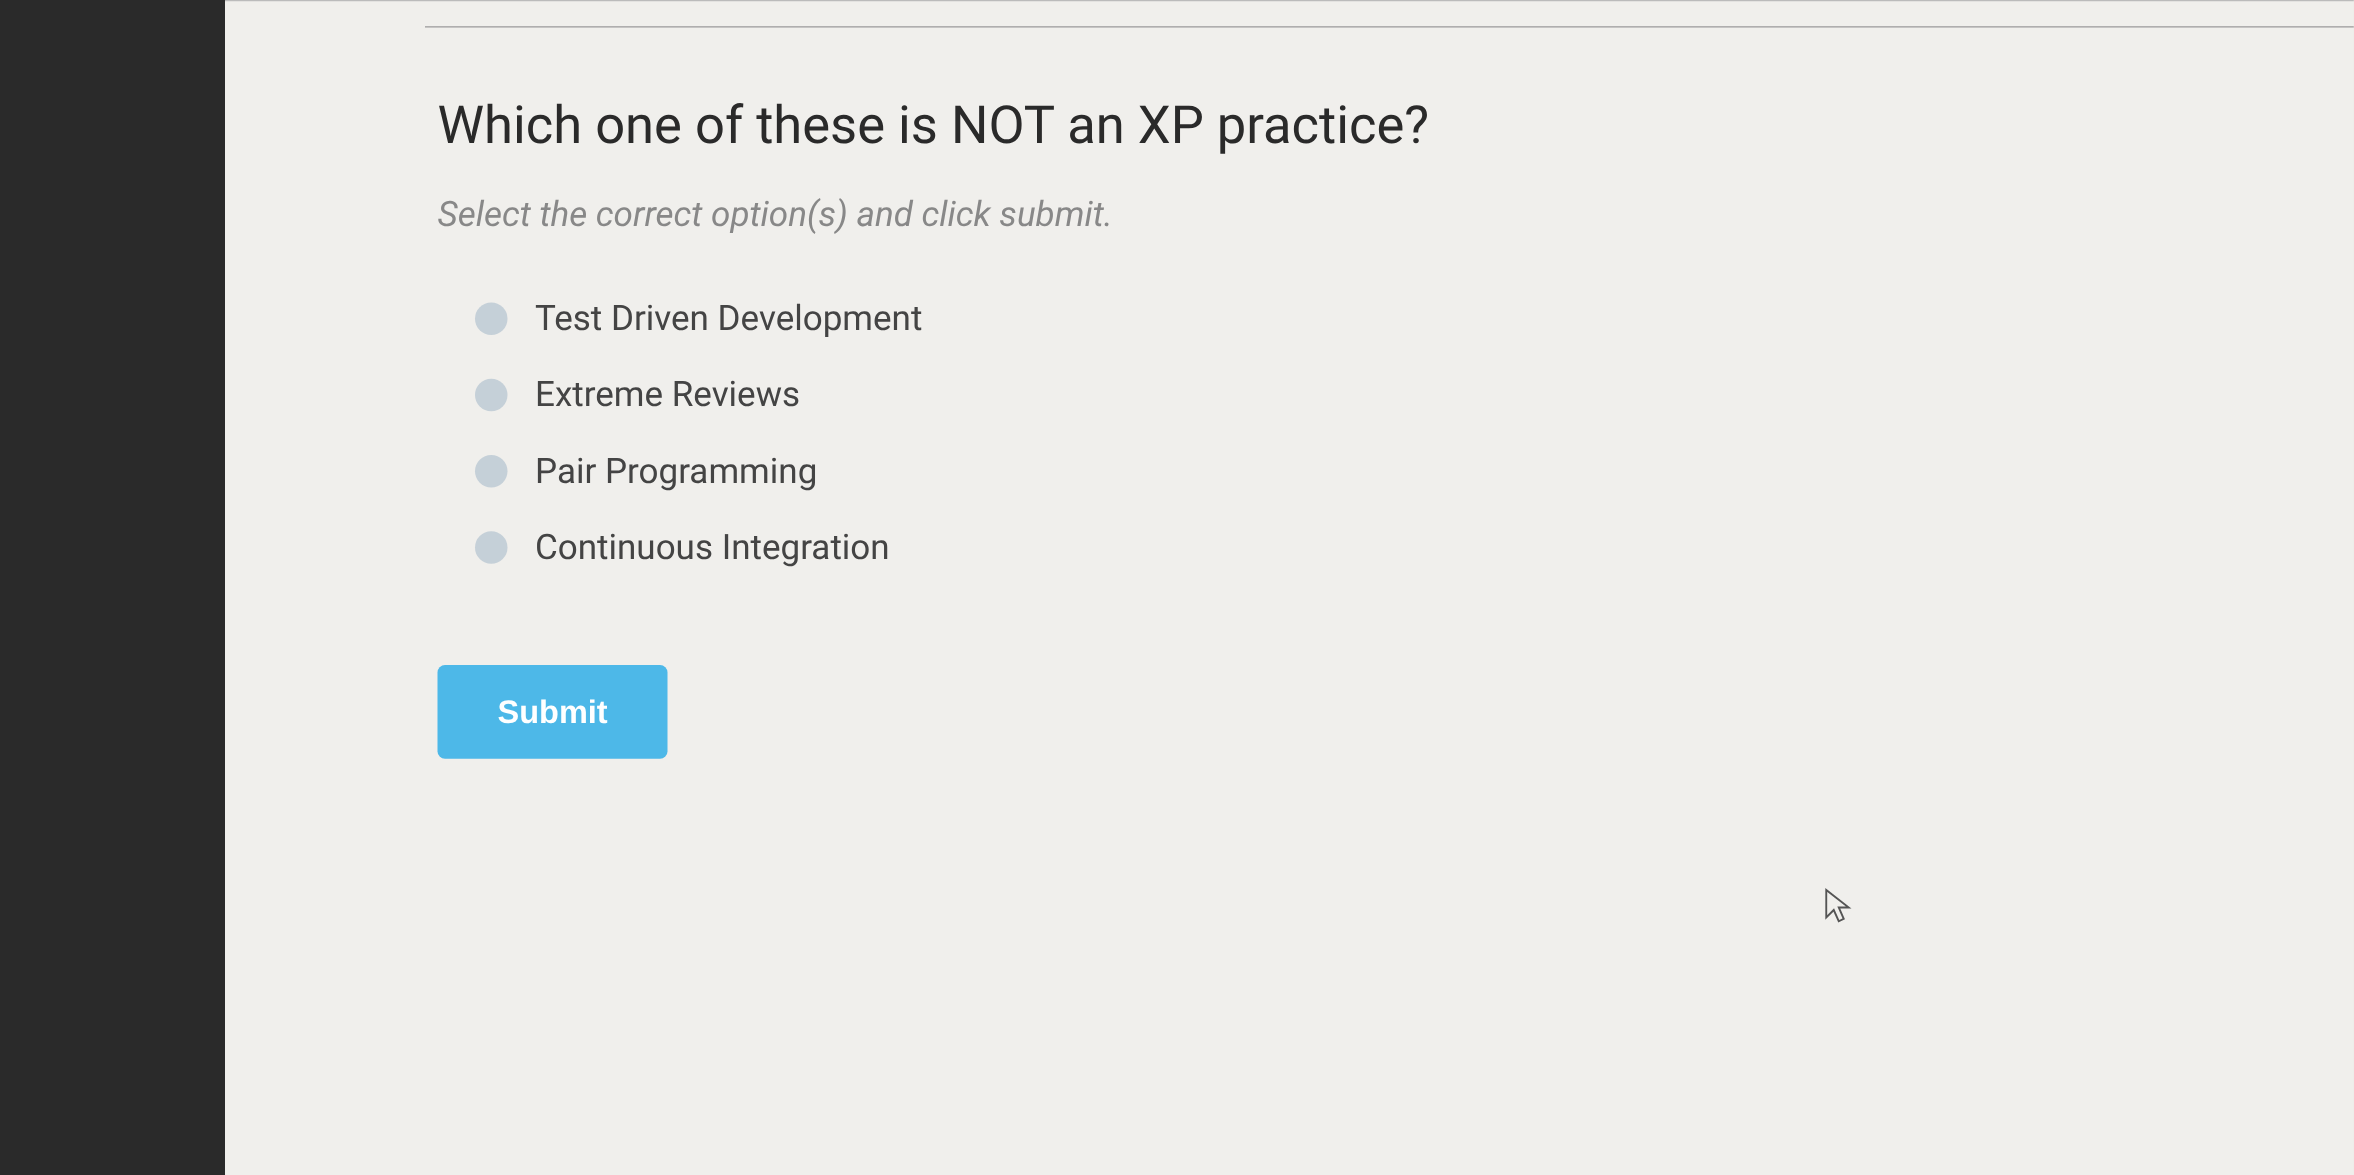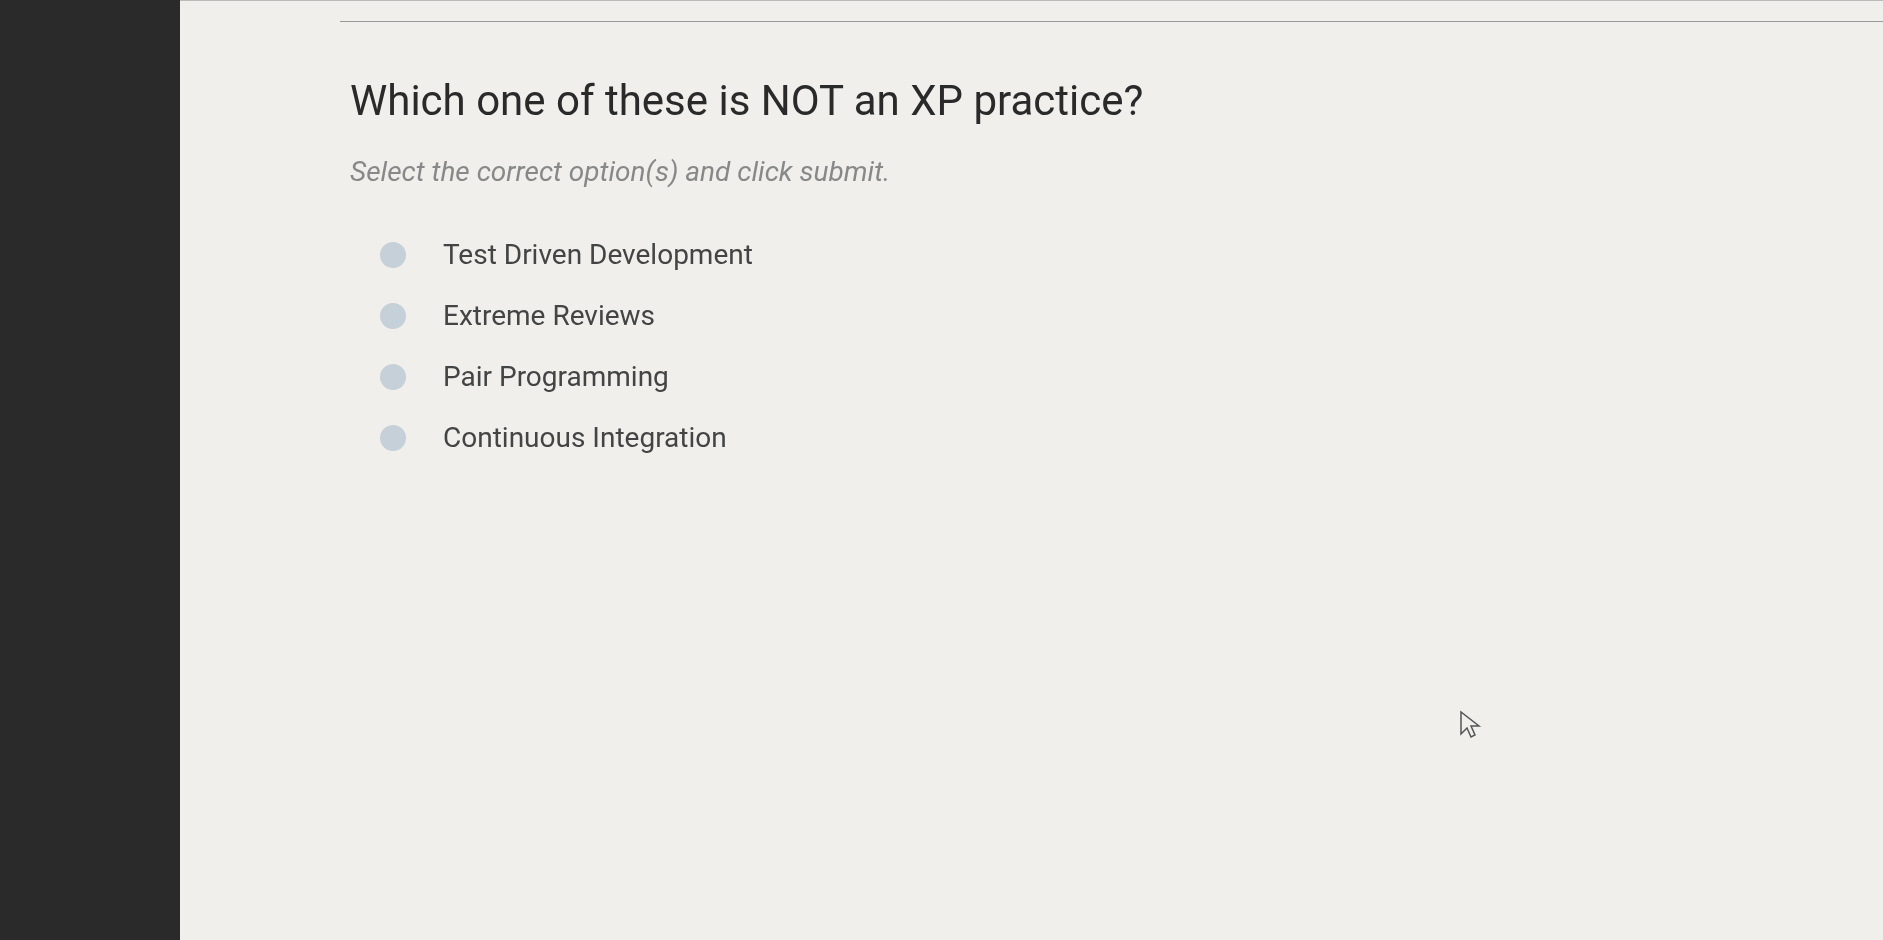--- a/index.html
+++ b/index.html
@@ -58,21 +58,20 @@
       margin-bottom: 50px;
     }
     .options {
       margin-left: 30px;
     }
     .option-row {
       display: flex;
       align-items: center;
       margin-bottom: 28px;
       cursor: pointer;
-      gap: 15px;
     }
     .radio-circle {
       width: 26px;
       height: 26px;
       border-radius: 50%;
       background: #c5d0d8;
       margin-right: 22px;
       flex-shrink: 0;
     }
     .option-label {
@@ -123,18 +122,19 @@
       <div class="option-row">
         <div class="radio-circle"></div>
         <span class="option-label">Pair Programming</span>
       </div>
       <div class="option-row">
         <div class="radio-circle"></div>
         <span class="option-label">Continuous Integration</span>
       </div>
     </div>
 
+    <button class="submit-button">Submit</button>
   </div>
 
   <svg class="cursor-icon" viewBox="0 0 24 30">
     <path d="M 2 2 L 2 24 L 8 18 L 12 27 L 16 25 L 12 16 L 20 16 Z" fill="none" stroke="#555" stroke-width="1.5"></path>
   </svg>
 </div>
 
 </body></html>

